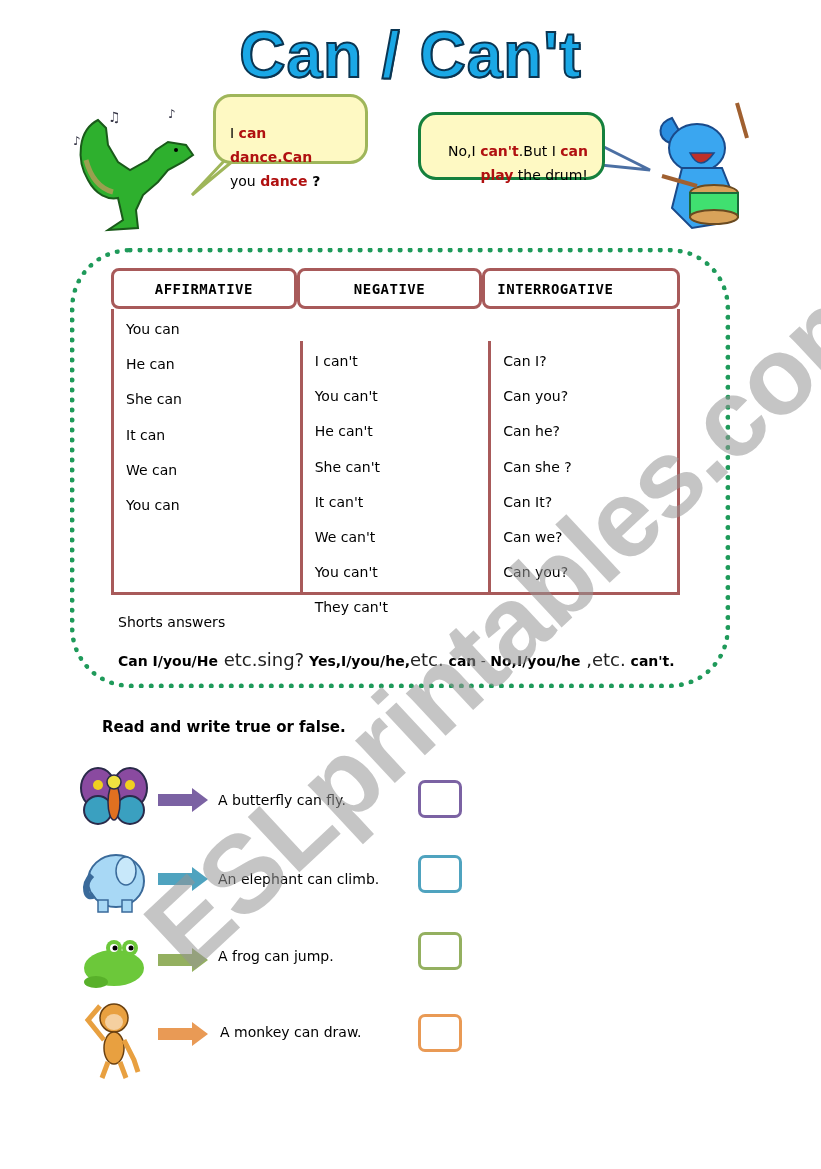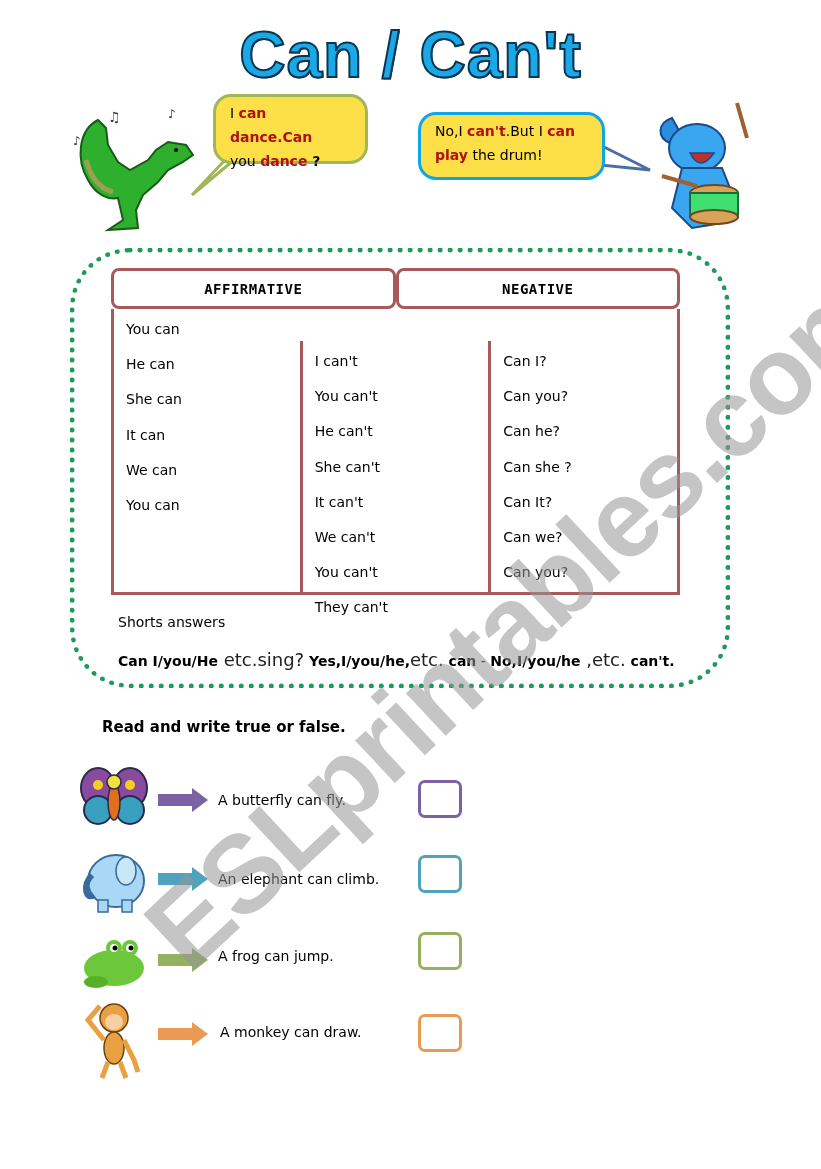--- a/index.html
+++ b/index.html
@@ -9,27 +9,27 @@
   .title {
     position: absolute; left: 0; top: 18px; width: 821px; text-align: center;
     font-family: "Liberation Sans", sans-serif; font-weight: 900; font-size: 64px;
     color: #1aa8e6; letter-spacing: 1px;
     -webkit-text-stroke: 2px #0a3552;
     text-shadow: 1px 1px 0 #0a3552;
   }
 
   .pic { position: absolute; }
   .bubble {
-    position: absolute; background: #fde047; border-radius: 18px;
+    position: absolute; background: #fef9c3; border-radius: 18px;
     font-family: "DejaVu Sans", sans-serif; font-size: 14px; line-height: 24px;
-    padding: 4px 14px;
+    padding: 24px 14px;
   }
   .bubble .red { color: #b01010; font-weight: bold; }
   .bubble-left { left: 213px; top: 94px; width: 155px; height: 70px; border: 3px solid #9fb65a; }
-  .bubble-right { left: 418px; top: 112px; width: 187px; height: 68px; border: 3px solid #0ea5e9; }
+  .bubble-right { left: 418px; top: 112px; width: 187px; height: 68px; border: 3px solid #15803d; text-align: right; }
   .tail { position: absolute; }
 
   .dotted-frame {
     position: absolute; left: 70px; top: 248px; width: 660px; height: 440px;
     border: 5px dotted #1f9a5a; border-radius: 60px;
   }
 
   .grammar-table {
     position: absolute; left: 111px; top: 268px; width: 569px;
   }
@@ -111,20 +111,21 @@
   <ellipse cx="62" cy="119" rx="24" ry="7" fill="#d9a35a" stroke="#6a4a20" stroke-width="2"></ellipse>
   <line x1="10" y1="78" x2="45" y2="88" stroke="#a06030" stroke-width="4"></line>
 </svg>
 
 <div class="dotted-frame"></div>
 
 <div class="grammar-table">
   <div class="th-row">
     <div class="th">AFFIRMATIVE</div>
     <div class="th">NEGATIVE</div>
+    <div class="th interr">INTERROGATIVE</div>
   </div>
   <div class="body-row">
     <div class="col">
       <div class="cell">You can</div>
       <div class="cell">He can</div>
       <div class="cell">She can</div>
       <div class="cell">It can</div>
       <div class="cell">We can</div>
       <div class="cell">You can</div>
     </div>

